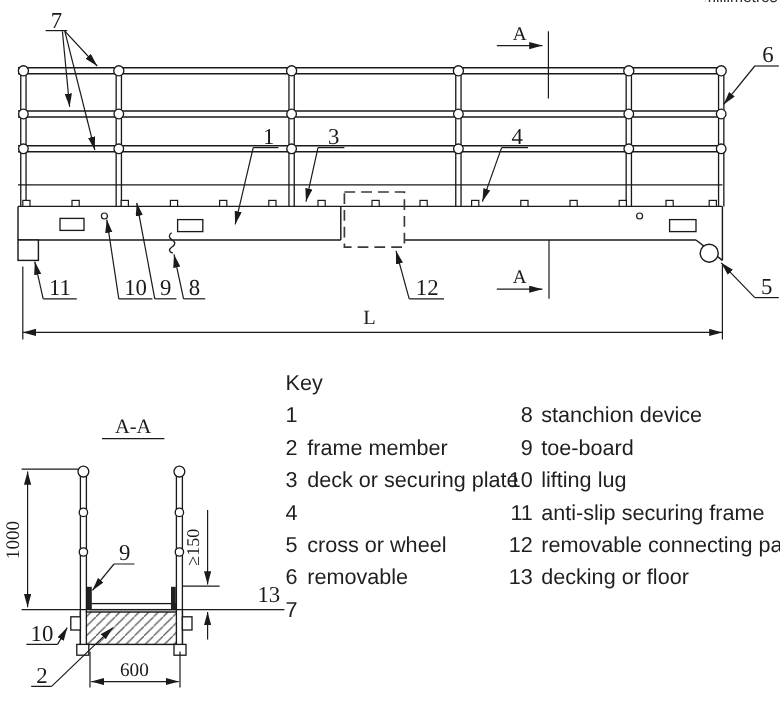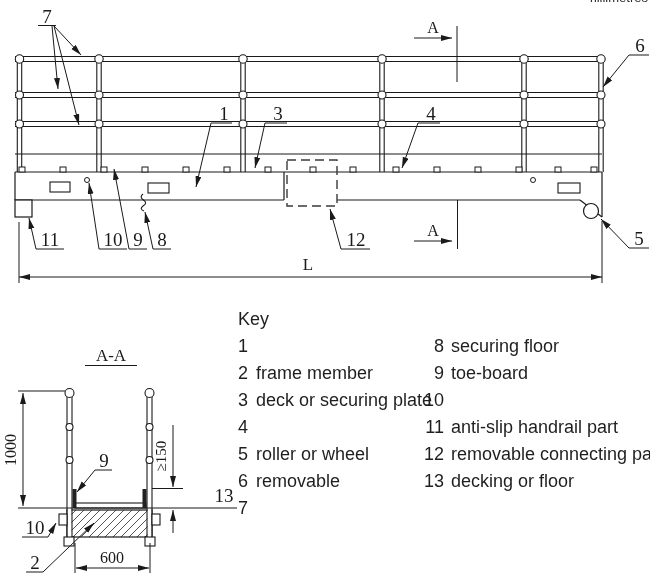--- a/index.html
+++ b/index.html
@@ -270,55 +270,56 @@
   </svg>
 
   <div id="key-block">
     <div id="key-heading">Key</div>
     <div class="key-row">
       <div class="kcol1">
           <span class="knum1">1</span>
         </div>
       <div class="kcol2">
           <span class="knum2">8</span>
-          <span>securing floor</span>
+          <span>stanchion device</span>
         </div>
     </div>
     <div class="key-row">
       <div class="kcol1">
           <span class="knum1">2</span>
           <span>frame member</span>
         </div>
       <div class="kcol2">
           <span class="knum2">9</span>
           <span>toe-board</span>
         </div>
     </div>
     <div class="key-row">
       <div class="kcol1">
           <span class="knum1">3</span>
           <span>deck or securing plate</span>
         </div>
       <div class="kcol2">
           <span class="knum2">10</span>
+          <span>lifting lug</span>
         </div>
     </div>
     <div class="key-row">
       <div class="kcol1">
           <span class="knum1">4</span>
         </div>
       <div class="kcol2">
           <span class="knum2">11</span>
-          <span>anti-slip handrail part</span>
+          <span>anti-slip securing frame</span>
         </div>
     </div>
     <div class="key-row">
       <div class="kcol1">
           <span class="knum1">5</span>
-          <span>roller or wheel</span>
+          <span>cross or wheel</span>
         </div>
       <div class="kcol2">
           <span class="knum2">12</span>
           <span>removable connecting part</span>
         </div>
     </div>
     <div class="key-row">
       <div class="kcol1">
           <span class="knum1">6</span>
           <span>removable</span>

